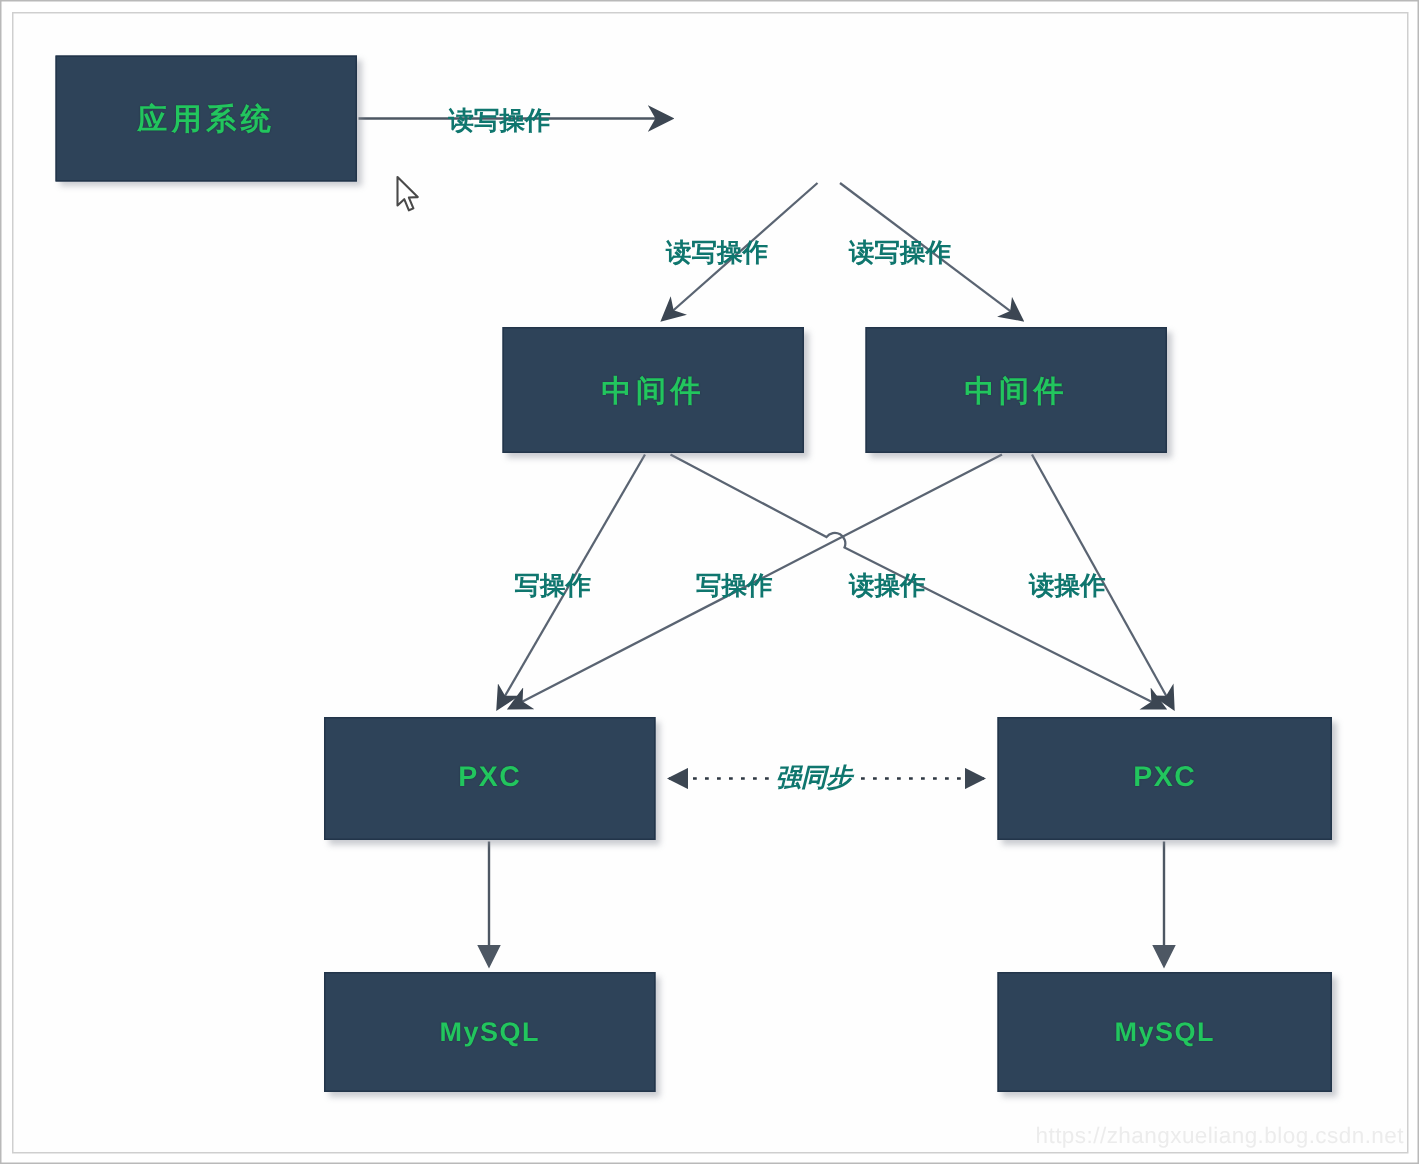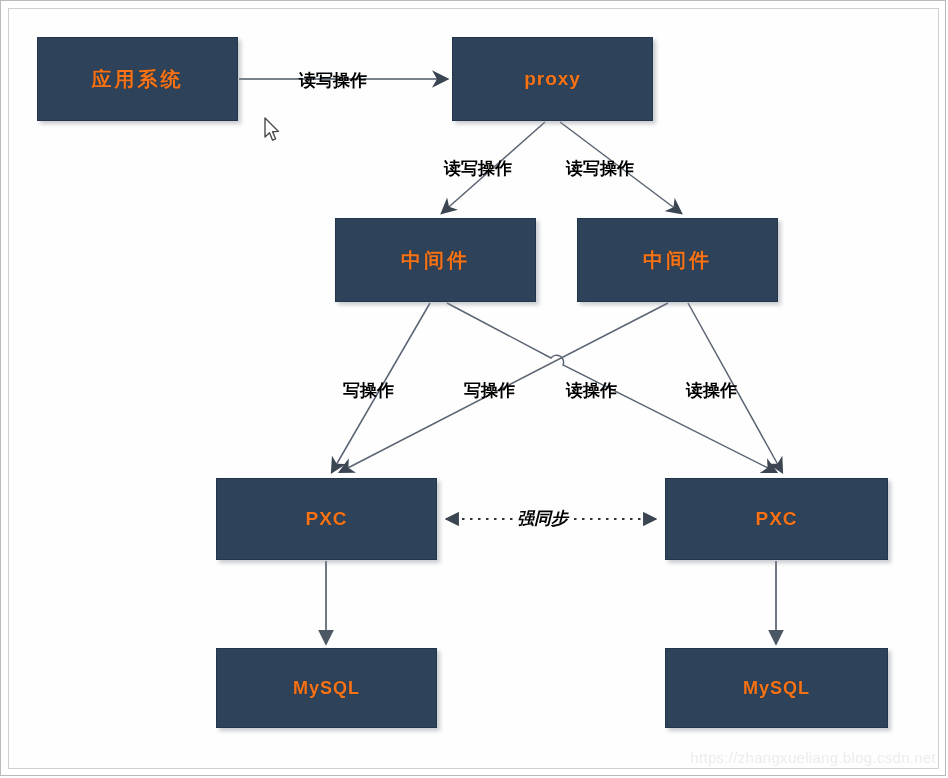--- a/index.html
+++ b/index.html
@@ -47,21 +47,21 @@
     position: absolute;
     background: #2e4359;
     border: 1px solid #22354a;
     box-shadow: 3px 3px 4px rgba(140,145,155,0.45);
     display: flex;
     align-items: center;
     justify-content: center;
     box-sizing: border-box;
   }
   .node-label {
-    color: #f97316;
+    color: #22c55e;
     font-size: 19px;
     font-weight: bold;
     letter-spacing: 1px;
     text-shadow: 0 0 1px rgba(0,0,0,0.4);
     user-select: none;
   }
   .node-label.cjk {
     font-family: "DejaVu Sans", "Liberation Sans", sans-serif;
     font-size: 20px;
     letter-spacing: 3px;
@@ -69,21 +69,21 @@
   .node-label.mono {
     font-family: Liberation Sans, sans-serif;
     font-size: 18px;
     letter-spacing: 1px;
   }
   .edge-label {
     position: absolute;
     font-family: "DejaVu Sans", "Liberation Sans", sans-serif;
     font-size: 17px;
     font-weight: bold;
-    color: #000000;
+    color: #0f766e;
     white-space: nowrap;
     user-select: none;
     letter-spacing: 0px;
   }
   #watermark {
     position: absolute;
     right: 12px;
     bottom: 12px;
     font-size: 15px;
     color: #ececec;
@@ -160,23 +160,20 @@
 
     <g>
       <line x1="776" y1="561" x2="776" y2="643" stroke="#4d5763" stroke-width="1.6" marker-end="url(#arrow)"></line>
     </g>
   </svg>
 
   <div class="node-box" style="left:37px; top:37px; width:201px; height:84px;">
     <span class="node-label cjk">应用系统</span>
   </div>
 
-  <div class="node-box" style="left:452px; top:37px; width:201px; height:84px;">
-    <span class="node-label">proxy</span>
-  </div>
 
   <div class="node-box" style="left:335px; top:218px; width:201px; height:84px;">
     <span class="node-label cjk">中间件</span>
   </div>
 
   <div class="node-box" style="left:577px; top:218px; width:201px; height:84px;">
     <span class="node-label cjk">中间件</span>
   </div>
 
   <div class="node-box" style="left:216px; top:478px; width:221px; height:82px;">

